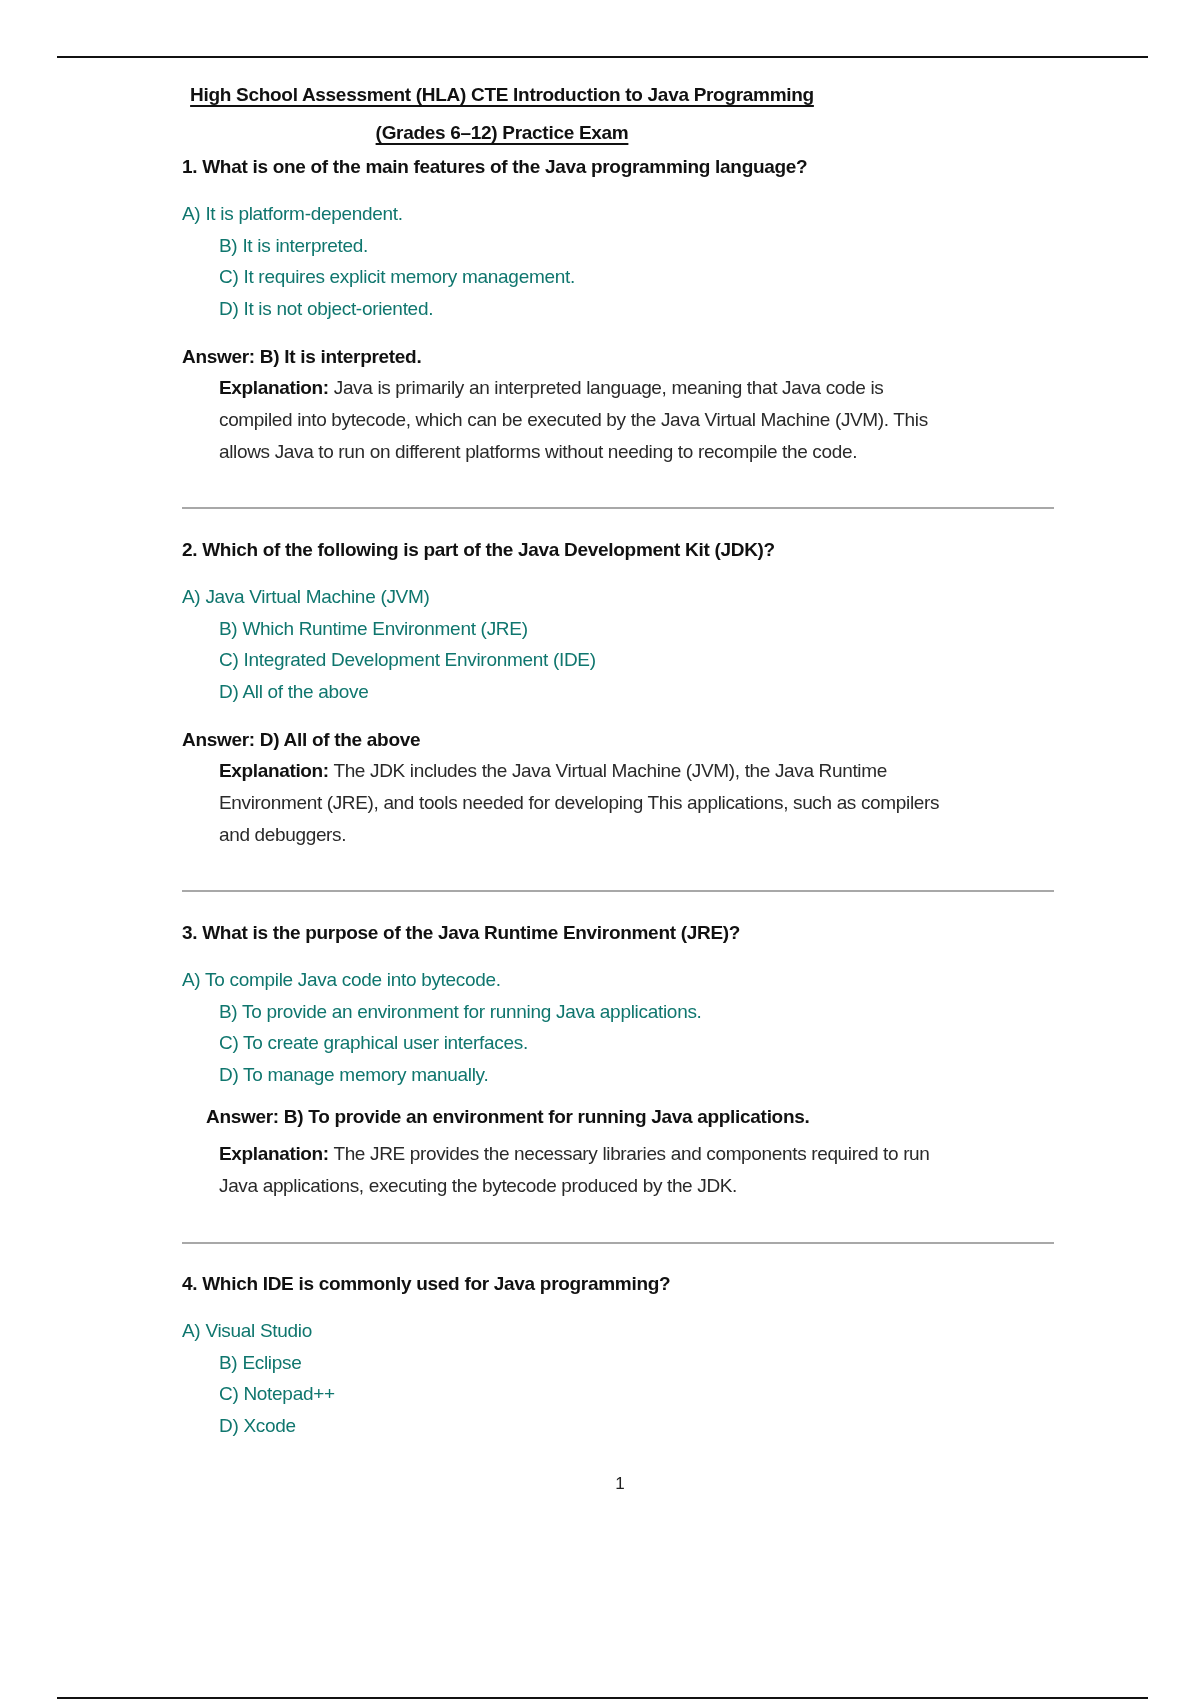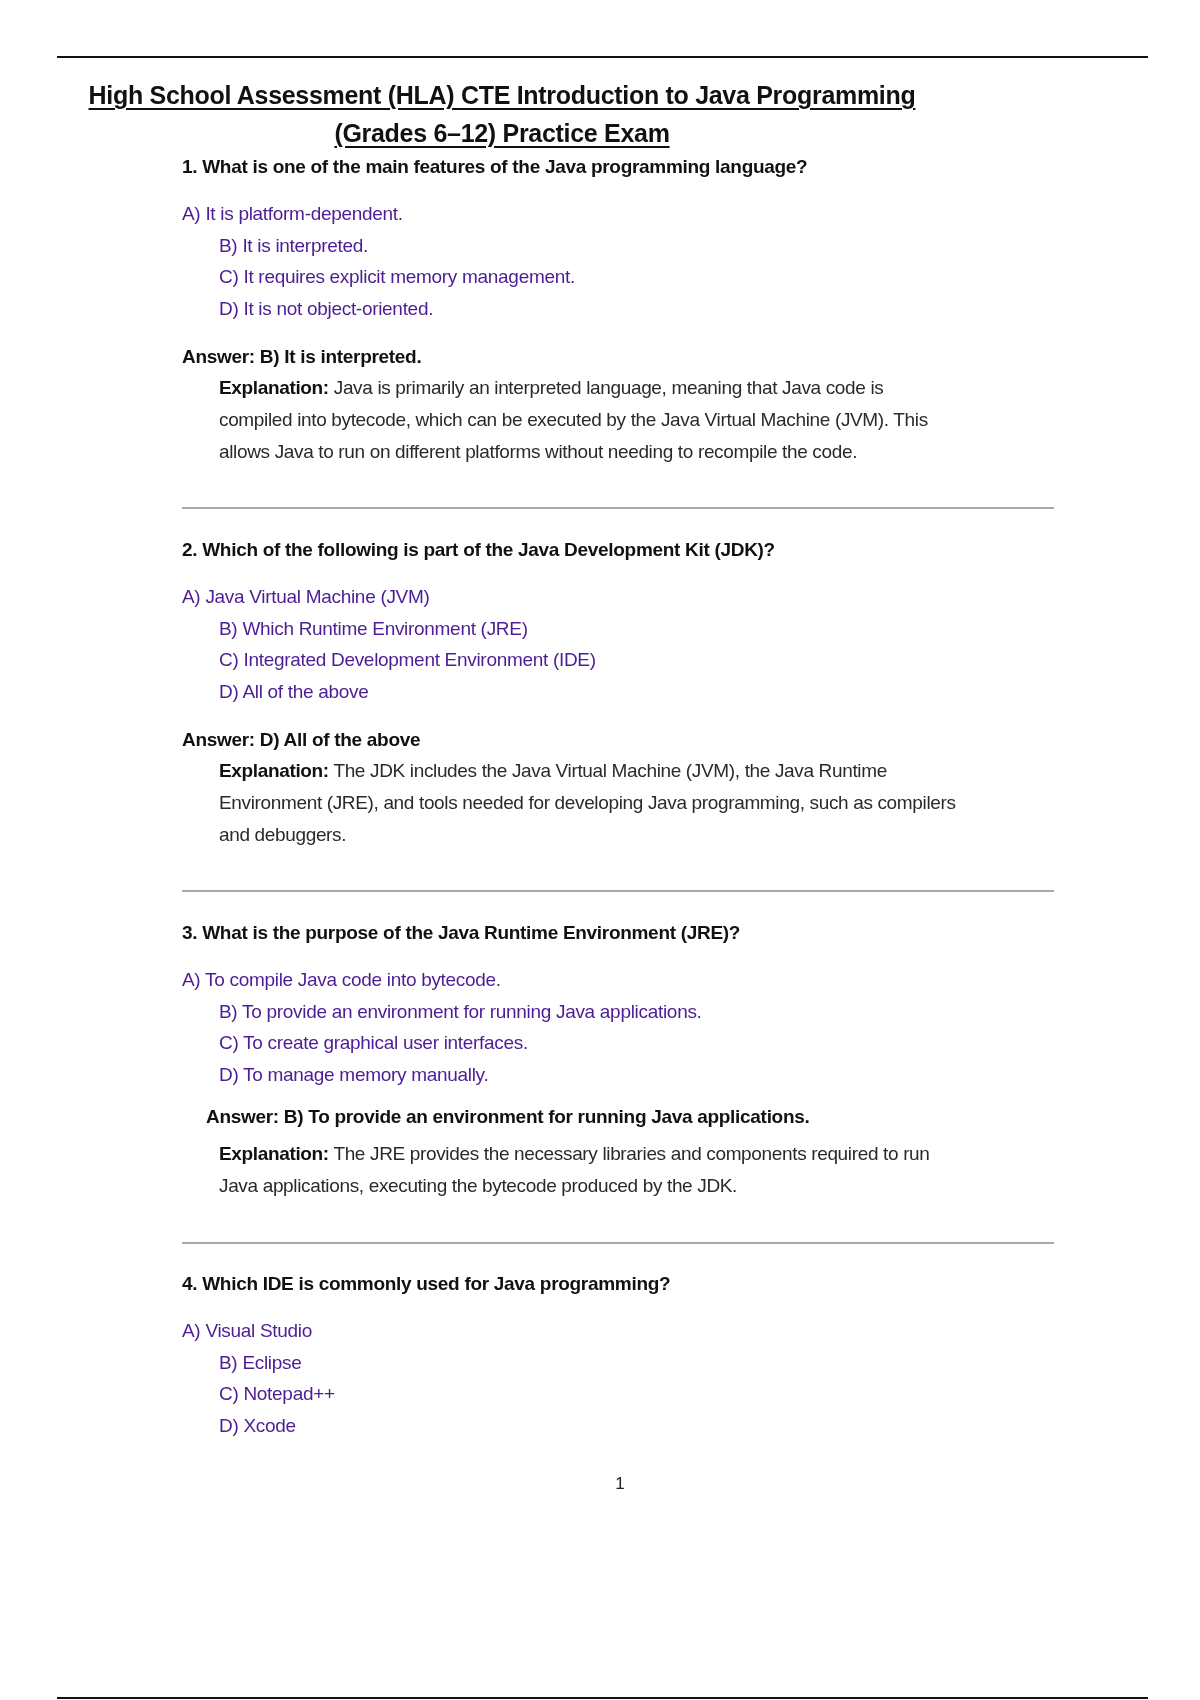--- a/index.html
+++ b/index.html
@@ -25,21 +25,21 @@
     .page-rule.top { top: 56px; }
     .page-rule.bottom { top: 1697px; }
 
     .doc-title {
       position: absolute;
       left: 0;
       width: 1004px;
       top: 76px;
       text-align: center;
       font-weight: bold;
-      font-size: 25px;
+      font-size: 19px;
       line-height: 38px;
       letter-spacing: -0.3px;
       color: #111111;
     }
     .doc-title span {
       text-decoration: underline;
       text-decoration-thickness: 2px;
       text-underline-offset: 4px;
     }
 
@@ -53,21 +53,21 @@
       font-size: 19px;
       line-height: 24px;
       letter-spacing: -0.3px;
       color: #111111;
       margin: 0;
     }
     .opt {
       font-size: 19px;
       line-height: 24px;
       letter-spacing: -0.3px;
-      color: #4c1d95;
+      color: #0f766e;
       position: absolute;
       white-space: nowrap;
     }
     .opt.a { left: 0; }
     .opt.indent { left: 37px; text-align: center; }
     .answer {
       position: absolute;
       left: 0;
       font-weight: bold;
       font-size: 19px;
@@ -133,21 +133,21 @@
 
 <div class="q-block" style="top:538px;">
   <p class="q-text">2. Which of the following is part of the Java Development Kit (JDK)?</p>
   <div class="opt a" style="top:47px;">A) Java Virtual Machine (JVM)</div>
   <div class="opt indent" style="top:79px;">B) Which Runtime Environment (JRE)</div>
   <div class="opt indent" style="top:110px;">C) Integrated Development Environment (IDE)</div>
   <div class="opt indent" style="top:142px;">D) All of the above</div>
   <div class="answer" style="top:190px;">Answer: D) All of the above</div>
   <div class="explanation" style="top:217px;">
     <span class="exp-label">Explanation:</span><span> The JDK includes the Java Virtual Machine (JVM), the Java Runtime</span><br>
-    <span>Environment (JRE), and tools needed for developing Java programming, such as compilers</span><br>
+    <span>Environment (JRE), and tools needed for developing This applications, such as compilers</span><br>
     <span>and debuggers.</span>
   </div>
   <div class="sep" style="top:352px;"></div>
 </div>
 
 <div class="q-block" style="top:921px;">
   <p class="q-text">3. What is the purpose of the Java Runtime Environment (JRE)?</p>
   <div class="opt a" style="top:47px;">A) To compile Java code into bytecode.</div>
   <div class="opt indent" style="top:79px;">B) To provide an environment for running Java applications.</div>
   <div class="opt indent" style="top:110px;">C) To create graphical user interfaces.</div>

